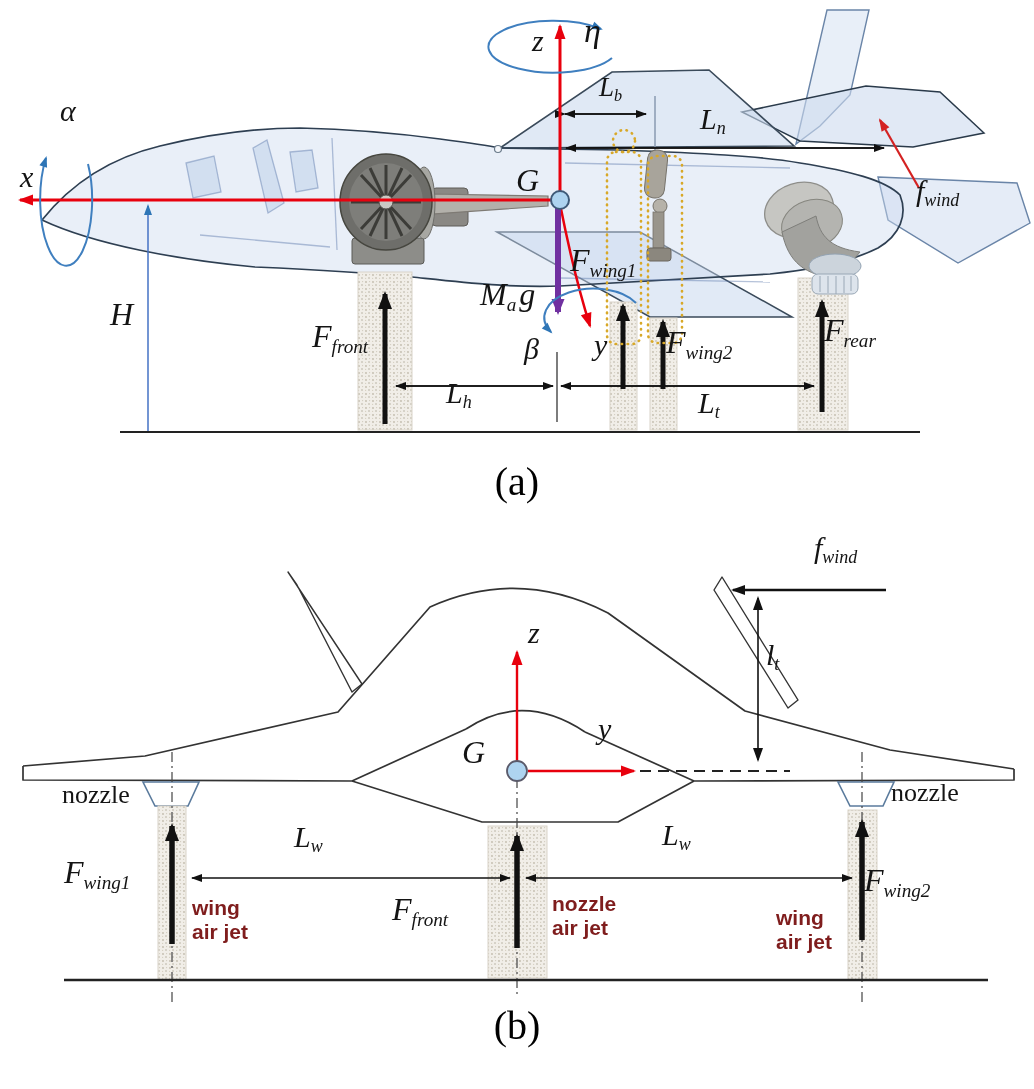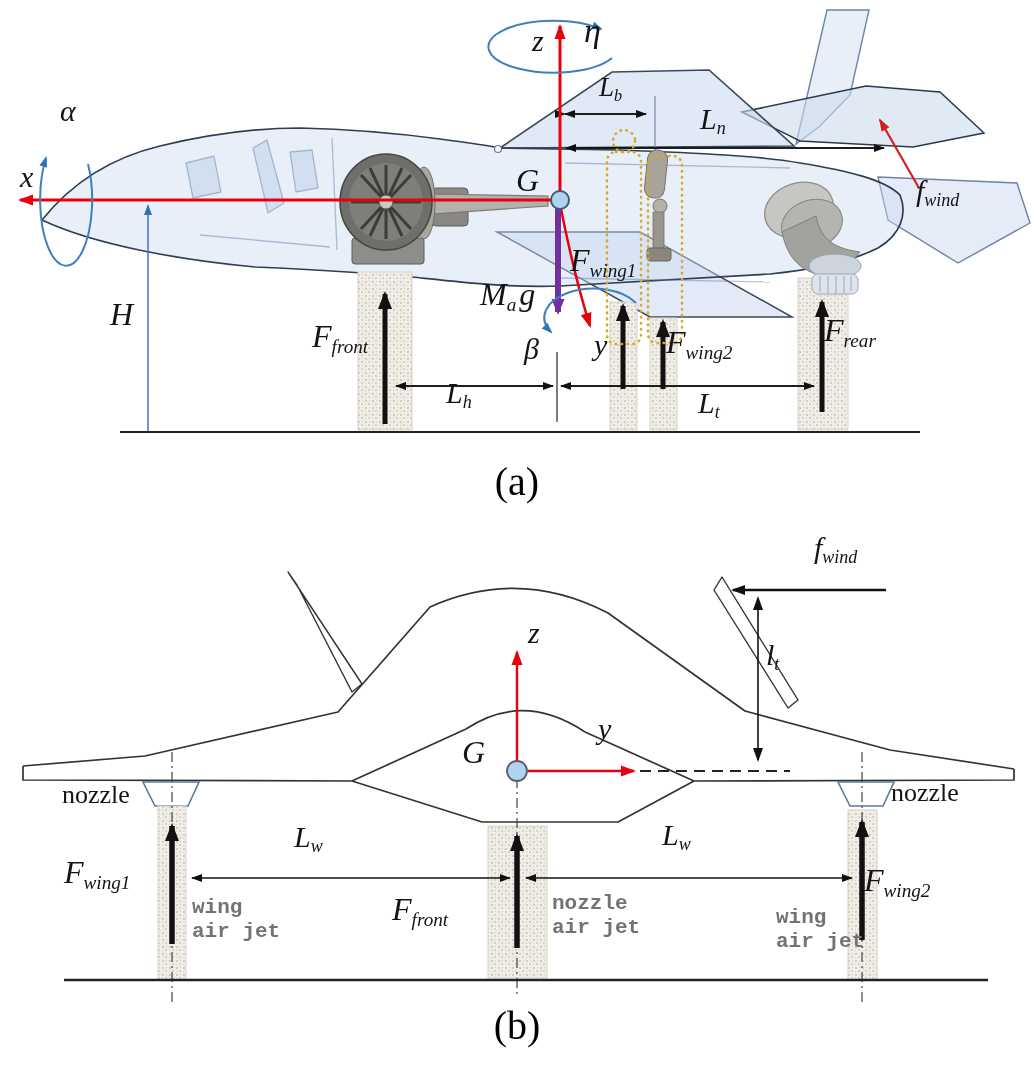--- a/index.html
+++ b/index.html
@@ -3,22 +3,22 @@
 <meta charset="utf-8">
 <style>
   html,body{margin:0;padding:0;background:#fff;}
   .canvas{position:relative;width:1034px;height:1089px;background:#ffffff;overflow:hidden;
           font-family:"Liberation Serif",serif;}
   svg{position:absolute;left:0;top:0;}
   .ml{position:absolute;font-family:"Liberation Serif",serif;font-style:italic;color:#141414;line-height:1;white-space:nowrap;}
   .ml .sub{font-size:.60em;font-style:italic;vertical-align:-0.30em;}
   .ml .tail{margin-left:3px;}
   .plain{font-style:normal;}
-  .jet{position:absolute;font-family:Liberation Mono, monospace;font-weight:700;font-size:21px;
-       color:#737373;line-height:1.15;font-style:normal;white-space:nowrap;}
+  .jet{position:absolute;font-family:Liberation Sans, sans-serif;font-weight:700;font-size:21px;
+       color:#7f1d1d;line-height:1.15;font-style:normal;white-space:nowrap;}
   .cap{position:absolute;font-family:"Liberation Serif",serif;font-size:40px;color:#000;transform:translateX(-50%);}
 </style>
 </head>
 <body>
 
 <div class="canvas">
 
 <svg width="1034" height="1089" viewBox="0 0 1034 1089">
   <defs>
     <marker id="mRed" markerUnits="userSpaceOnUse" markerWidth="17" markerHeight="13" refX="14" refY="6.5" orient="auto">

